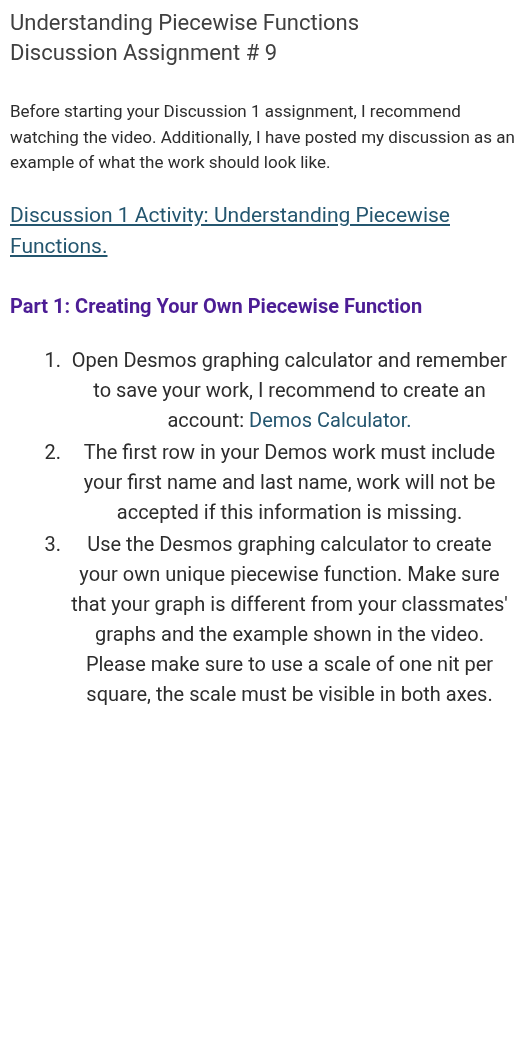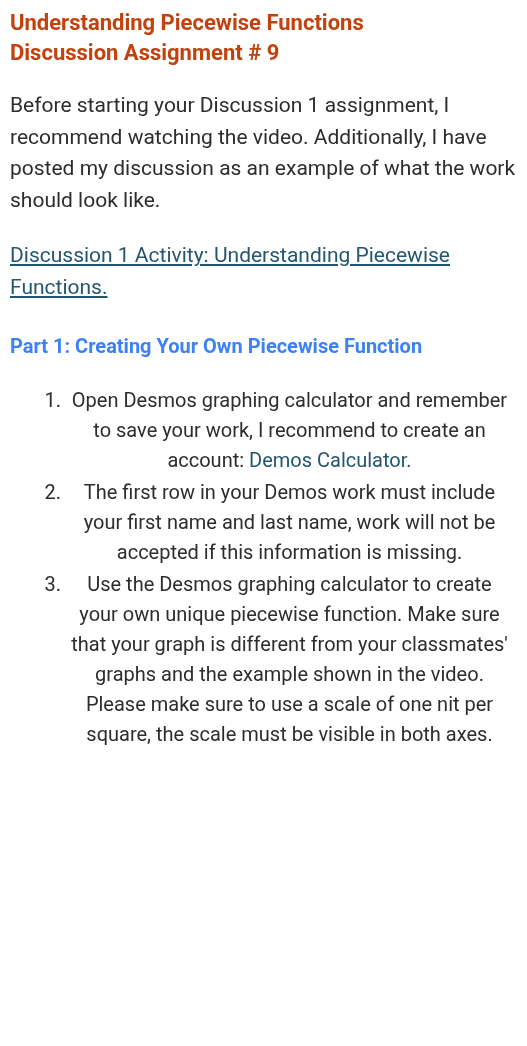--- a/index.html
+++ b/index.html
@@ -11,44 +11,44 @@
       font-family: -apple-system, BlinkMacSystemFont, "Segoe UI", Roboto, Helvetica, Arial, sans-serif;
       width: 527px;
       height: 1046px;
       overflow: hidden;
       background: #ffffff;
       color: #2d2d2d;
       padding: 8px 10px;
       line-height: 1.5;
     }
     .heading {
-      font-weight: 700;
+      font-weight: 400;
       font-size: 22px;
-      color: #c2410c;
+      color: #404040;
       line-height: 1.35;
-      margin-bottom: 23px;
+      margin-bottom: 32px;
     }
     .intro-paragraph {
-      font-size: 21px;
+      font-size: 17px;
       font-weight: 400;
       color: #2d2d2d;
       line-height: 1.5;
       margin-bottom: 24px;
     }
     .activity-link {
       display: block;
       font-size: 21px;
       color: #24566f;
       line-height: 1.5;
       margin-bottom: 28px;
     }
     .part-heading {
       font-weight: 700;
       font-size: 20px;
-      color: #3b82f6;
+      color: #4c1d95;
       margin-bottom: 24px;
       white-space: nowrap;
       margin-top: 20px;
     }
     ol.steps {
       padding-left: 56px;
       font-size: 20px;
       color: #2d2d2d;
       line-height: 1.5;
       text-align: center;

